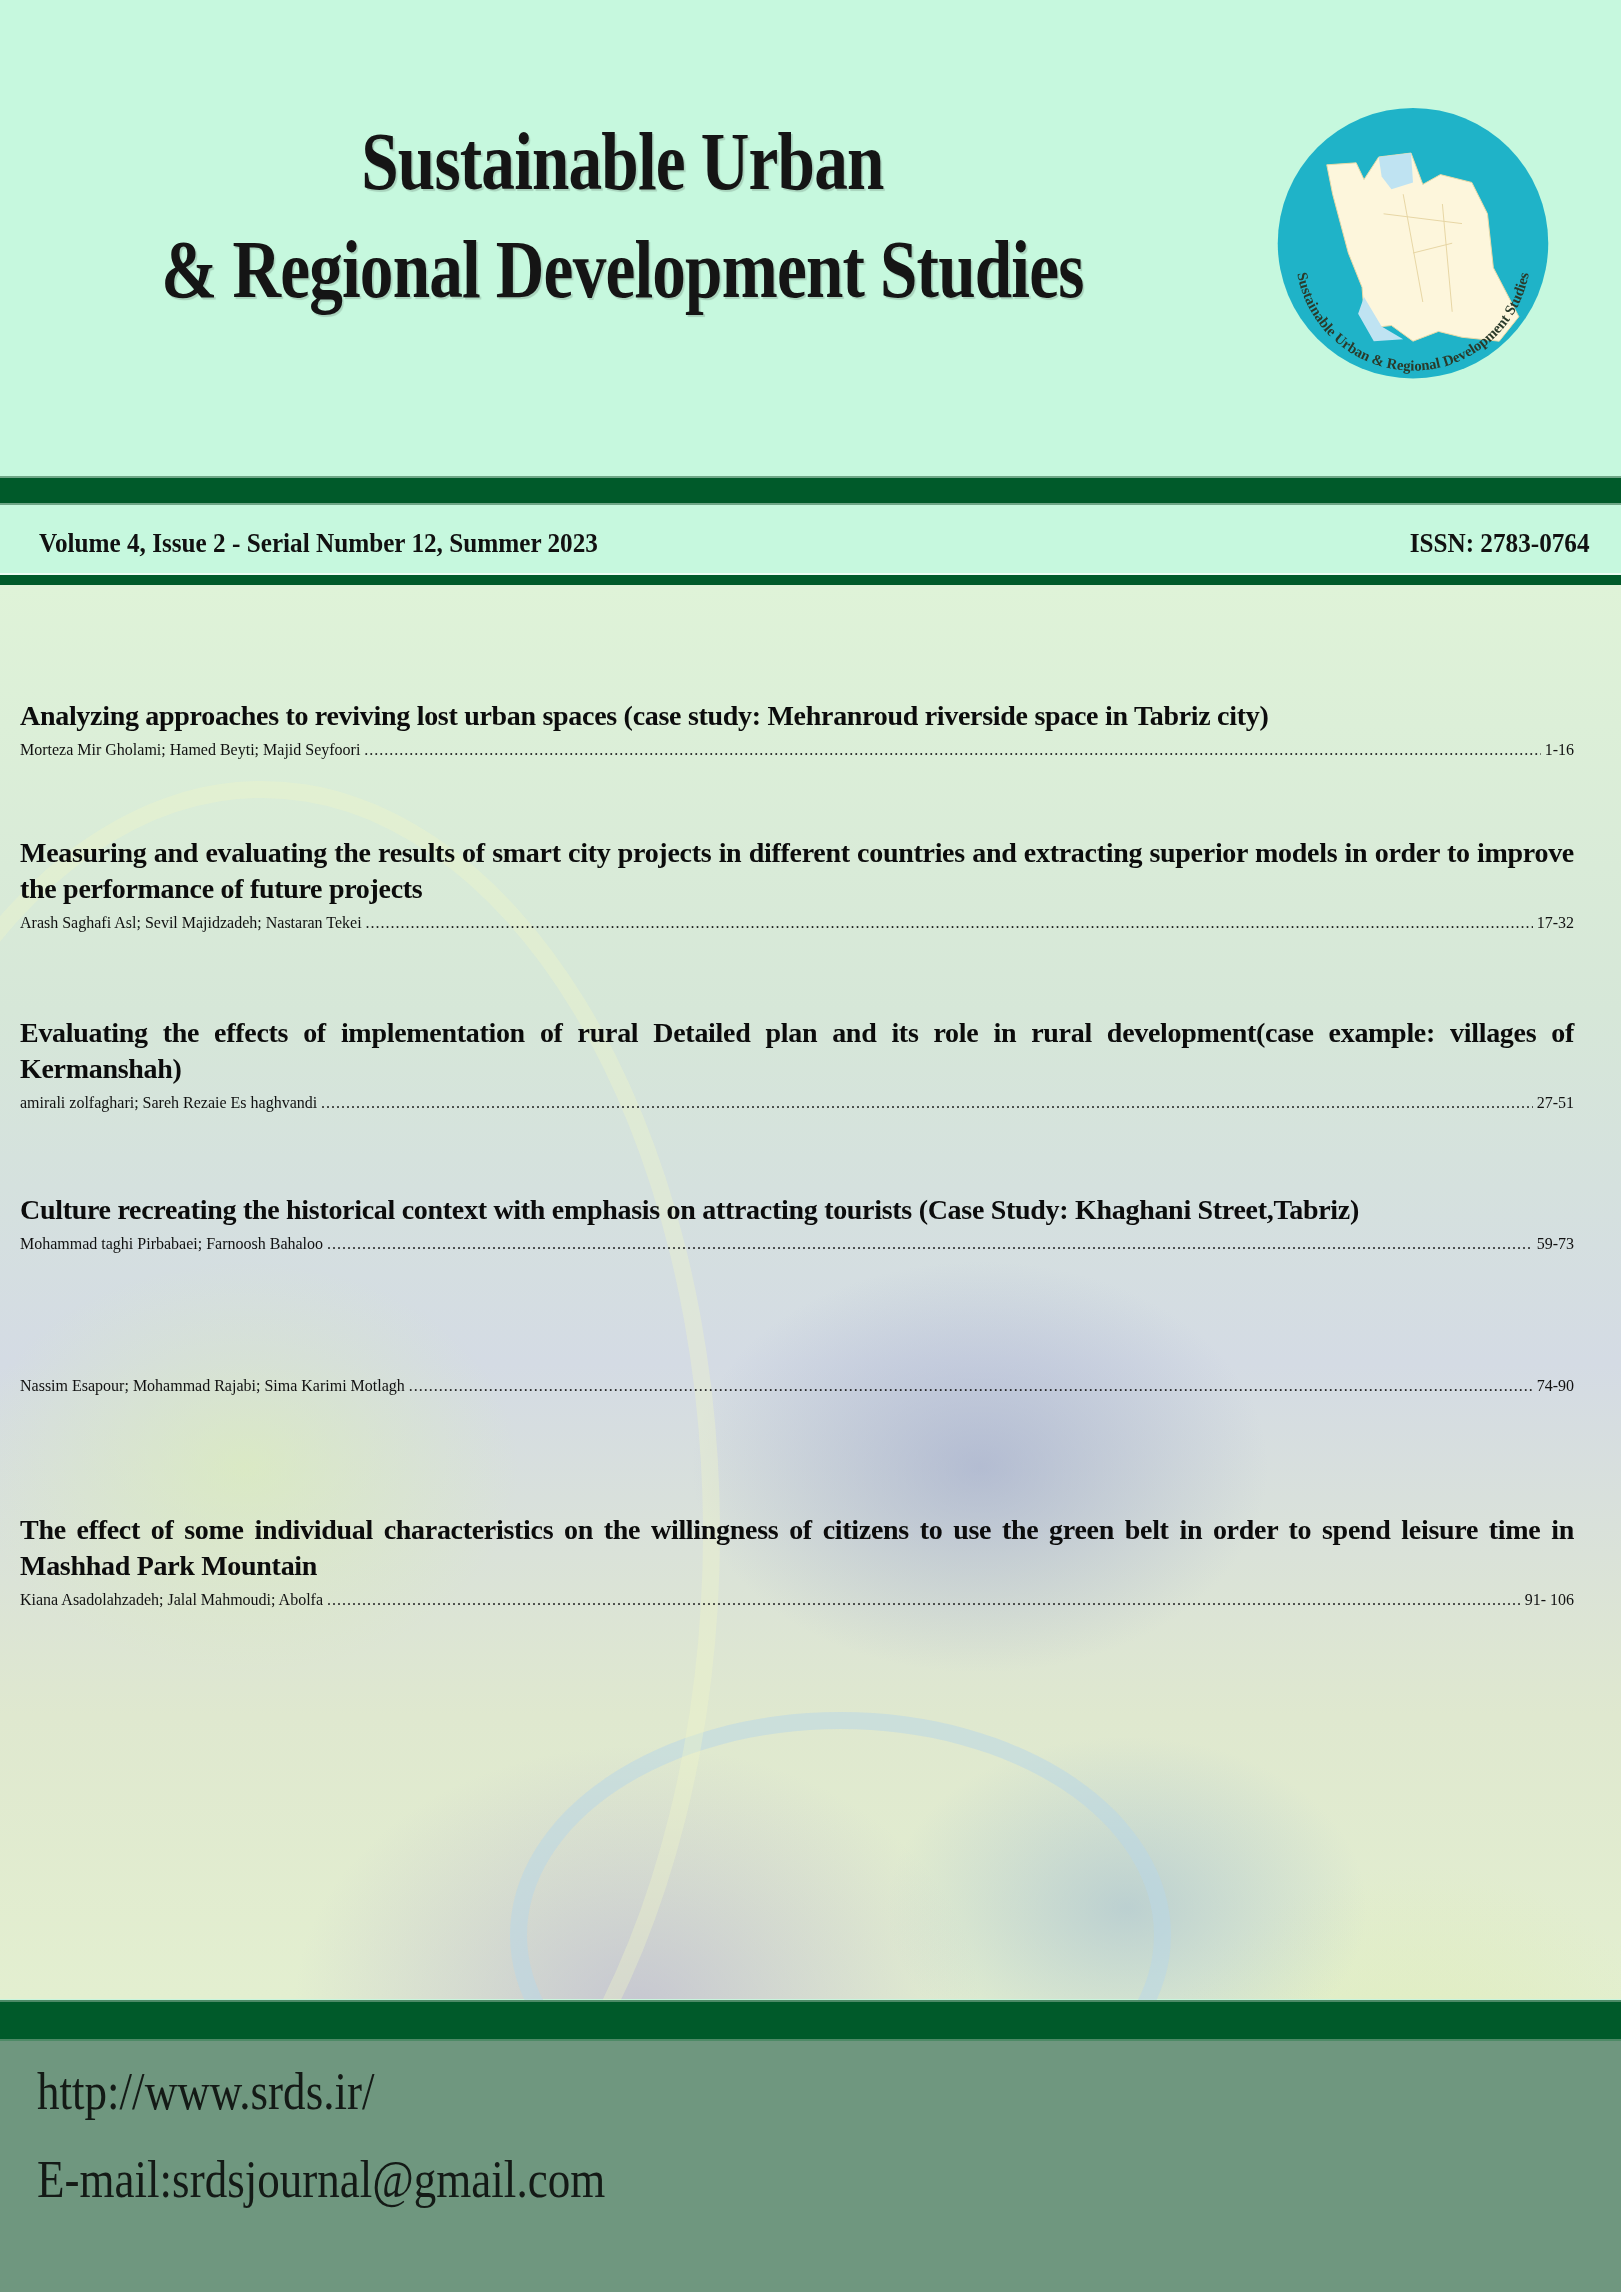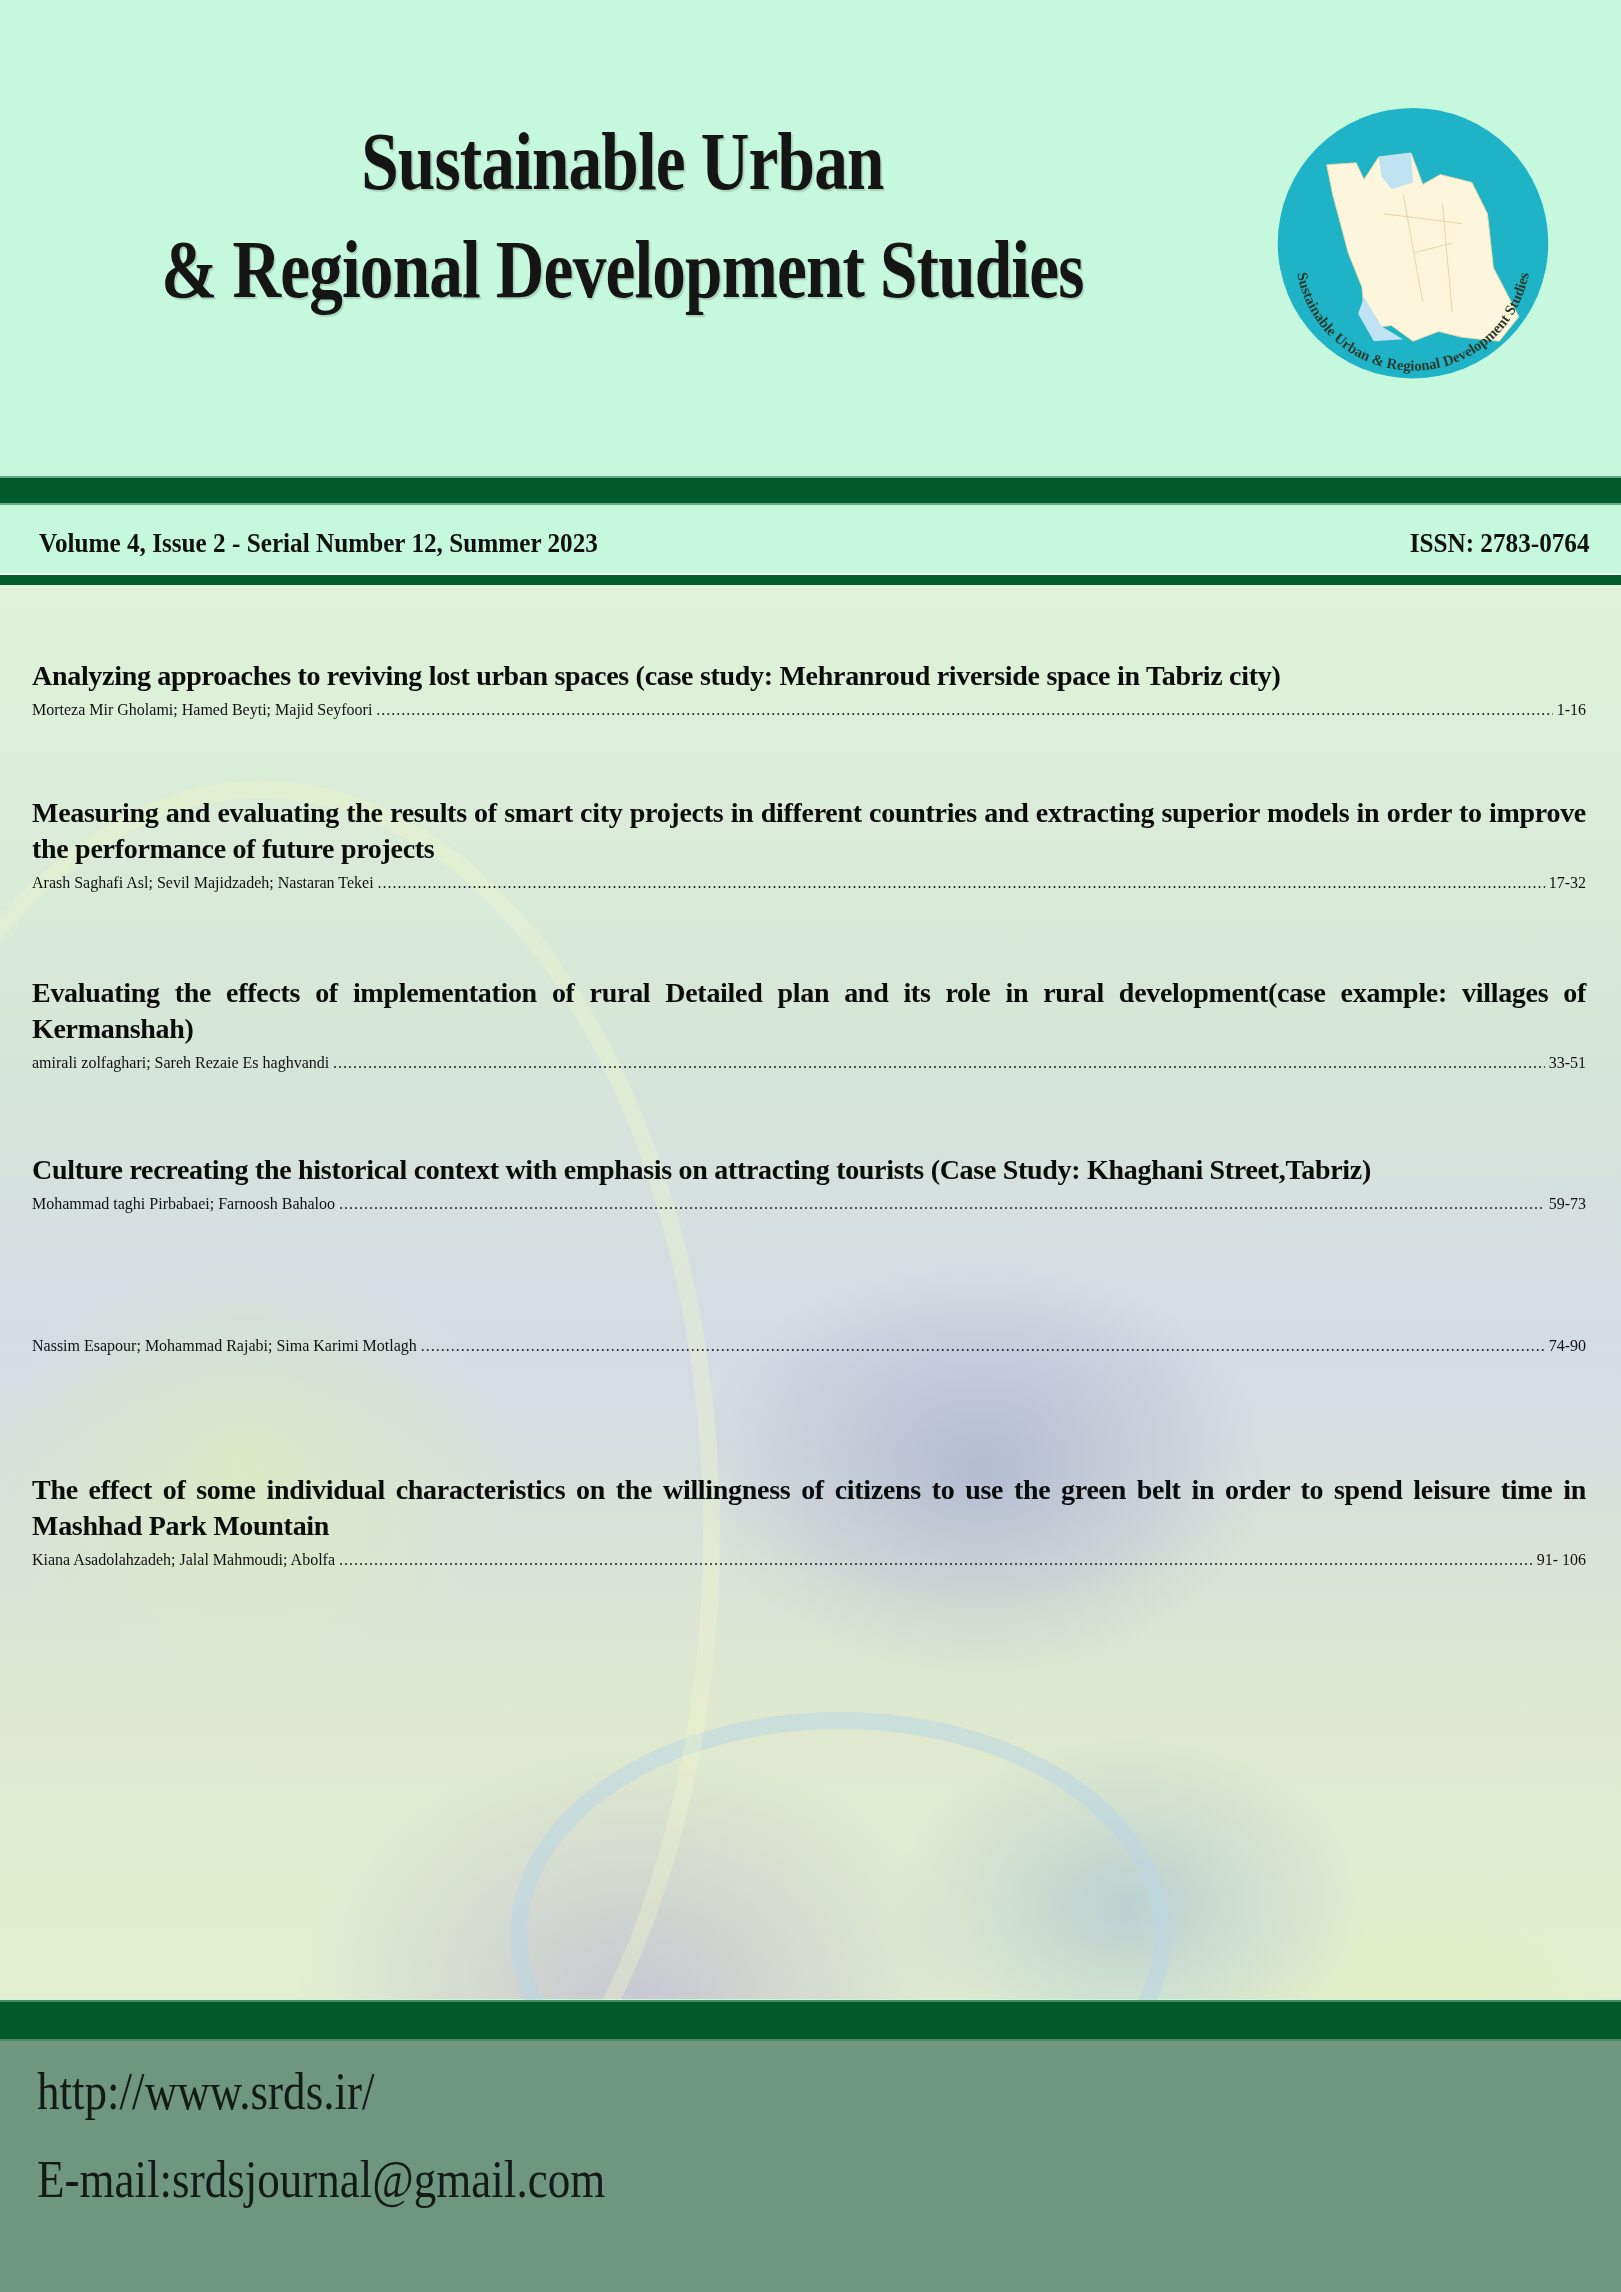--- a/index.html
+++ b/index.html
@@ -53,21 +53,21 @@
       radial-gradient(ellipse 343px 245px at 1127px 1323px, rgba(150,180,210,0.5), transparent 70%),
       radial-gradient(ellipse 294px 294px at 196px 1666px, rgba(170,170,210,0.45), transparent 70%),
       radial-gradient(ellipse 412px 412px at 1421px 1568px, rgba(220,235,170,0.6), transparent 70%),
       radial-gradient(ellipse 392px 294px at 245px 882px, rgba(220,240,180,0.6), transparent 70%),
       linear-gradient(180deg, #dff3d8 0%, #d6e7d8 30%, #d4dbe4 55%, #dfe8cf 80%, #e3efd0 100%);
   }
   .photo .road {
     position: absolute; border: 17.6px solid rgba(185,215,230,0.55); border-radius: 50%;
   }
   .toc { position: absolute; left: 0; top: 0; width: 1621px; }
-  .entry { position: absolute; left: 32px; width: 1554px; }
+  .entry { position: absolute; left: 20px; width: 1554px; margin-top: 40px; }
   .entry .etitle {
     font-weight: bold; font-size: 28px; line-height: 36px; color: #0c0c0c;
     text-align: justify; letter-spacing: -0.3px;
   }
   .entry .authors {
     display: flex; align-items: flex-start; font-size: 16px; line-height: 31px; color: #111;
   }
   .entry .authors .names { white-space: nowrap; }
   .entry .authors .dots {
     flex: 1; overflow: hidden; white-space: nowrap; margin: 0 3.9px; color: #222;
@@ -148,21 +148,21 @@
         <span class="dots"></span>
         <span class="pages">17-32</span>
       </div>
     </div>
 
     <div class="entry" style="top:390px;">
       <div class="etitle">Evaluating the effects of implementation of rural Detailed plan and its role in rural development(case example: villages of Kermanshah)</div>
       <div class="authors">
         <span class="names">amirali zolfaghari; Sareh Rezaie Es haghvandi</span>
         <span class="dots"></span>
-        <span class="pages">33-51</span>
+        <span class="pages">27-51</span>
       </div>
     </div>
 
     <div class="entry" style="top:567px;">
       <div class="etitle">Culture recreating the historical context with emphasis on attracting tourists (Case Study: Khaghani Street,Tabriz)</div>
       <div class="authors">
         <span class="names">Mohammad taghi Pirbabaei; Farnoosh Bahaloo</span>
         <span class="dots"></span>
         <span class="pages">59-73</span>
       </div>

